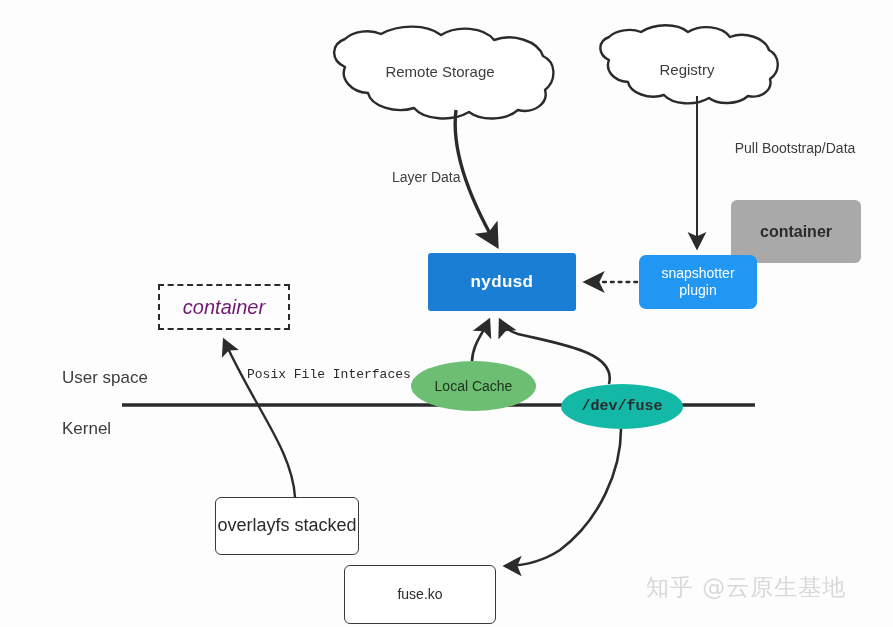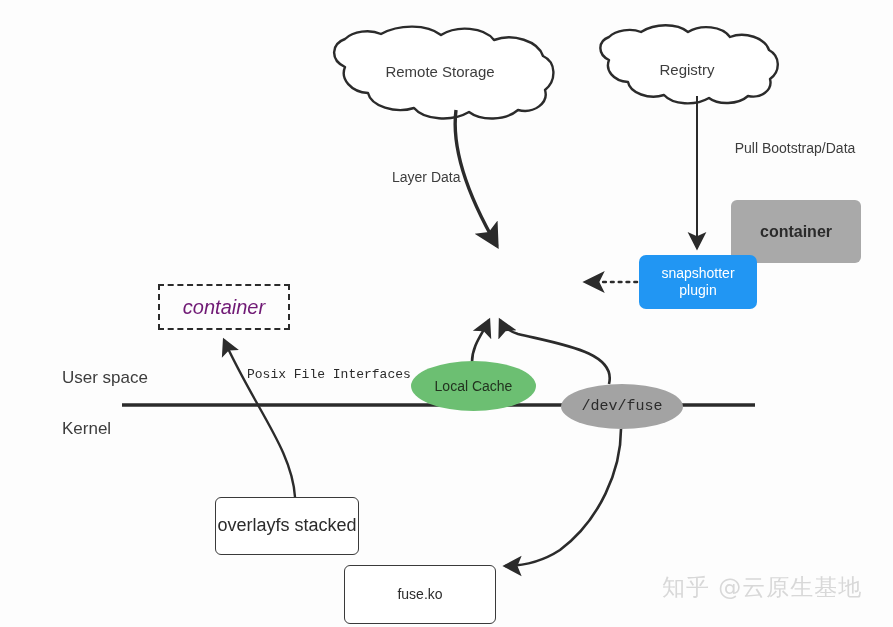--- a/index.html
+++ b/index.html
@@ -107,24 +107,24 @@
     width: 125px; height: 50px;
     background: #6cbf72;
     border-radius: 50%;
     color: #22331f;
     font-size: 14px;
     z-index: 4;
   }
   .ell-fuse {
     left: 561px; top: 384px;
     width: 122px; height: 45px;
-    background: #a3a3a3;
+    background: #14b8a6;
     border-radius: 50%;
     color: #2b2b2b;
-    font-weight: normal;
+    font-weight: bold;
     font-size: 15px;
     font-family: "Liberation Mono", monospace;
     z-index: 4;
   }
 
   
   .txt {
     position: absolute;
     color: #3d3d3d;
     white-space: pre;
@@ -148,21 +148,20 @@
   }
 
   .watermark {
     position: absolute;
     left: 646px; top: 572px;
     font-size: 23px;
     color: #d8d8d8;
     letter-spacing: 1px;
     white-space: nowrap;
     font-family: "DejaVu Sans", sans-serif;
-    margin-left: 16px;
   }
 </style>
 </head>
 <body>
 
 <div id="canvas">
 
   <svg class="layer" viewBox="0 0 893 627">
     <defs>
       <marker id="ah-thick" markerWidth="9" markerHeight="9" refX="6.4" refY="4.5" orient="auto" markerUnits="strokeWidth">
@@ -206,20 +205,21 @@
 
     <path d="M295,497 C292,450 256,410 224,340" fill="none" stroke="#2b2b2b" stroke-width="2.4" marker-end="url(#ah-thick)"></path>
   </svg>
 
   <div class="cloud-label" style="left:330px; top:63px; width:220px;">Remote Storage</div>
 
   <div class="cloud-label" style="left:597px; top:61px; width:180px;">Registry</div>
 
   <div class="node box-containerd">container</div>
 
+  <div class="node box-nydusd">nydusd</div>
 
   <div class="node box-snapshotter">
     <span>snapshotter</span>
     <span>plugin</span>
   </div>
 
   <div class="node box-container">container</div>
 
   <div class="node ell-cache">Local Cache</div>
 

